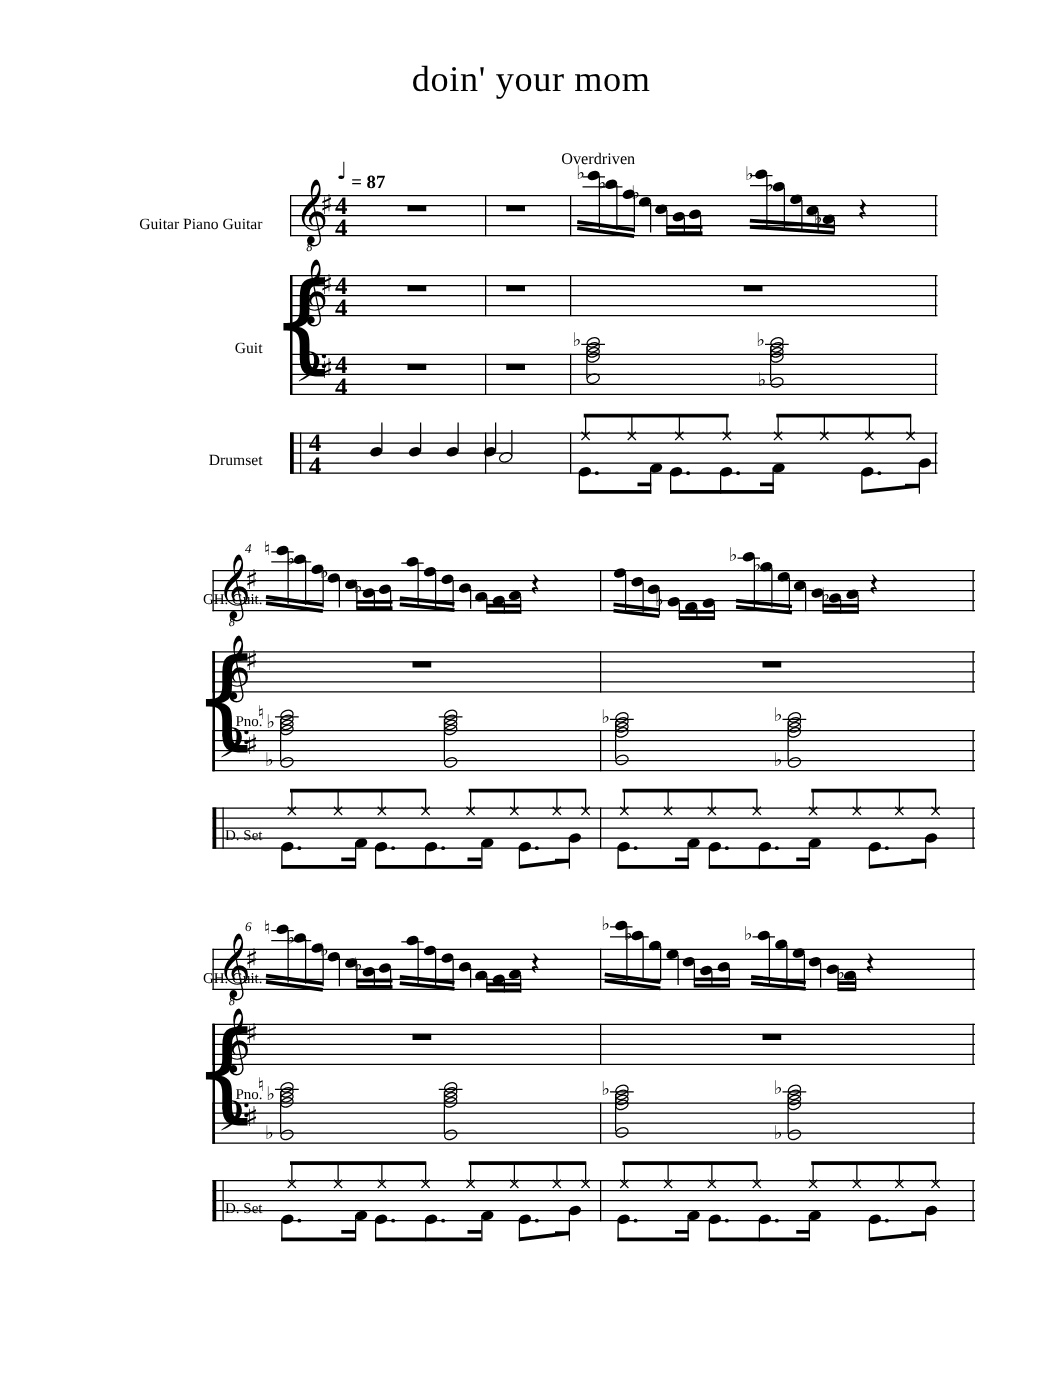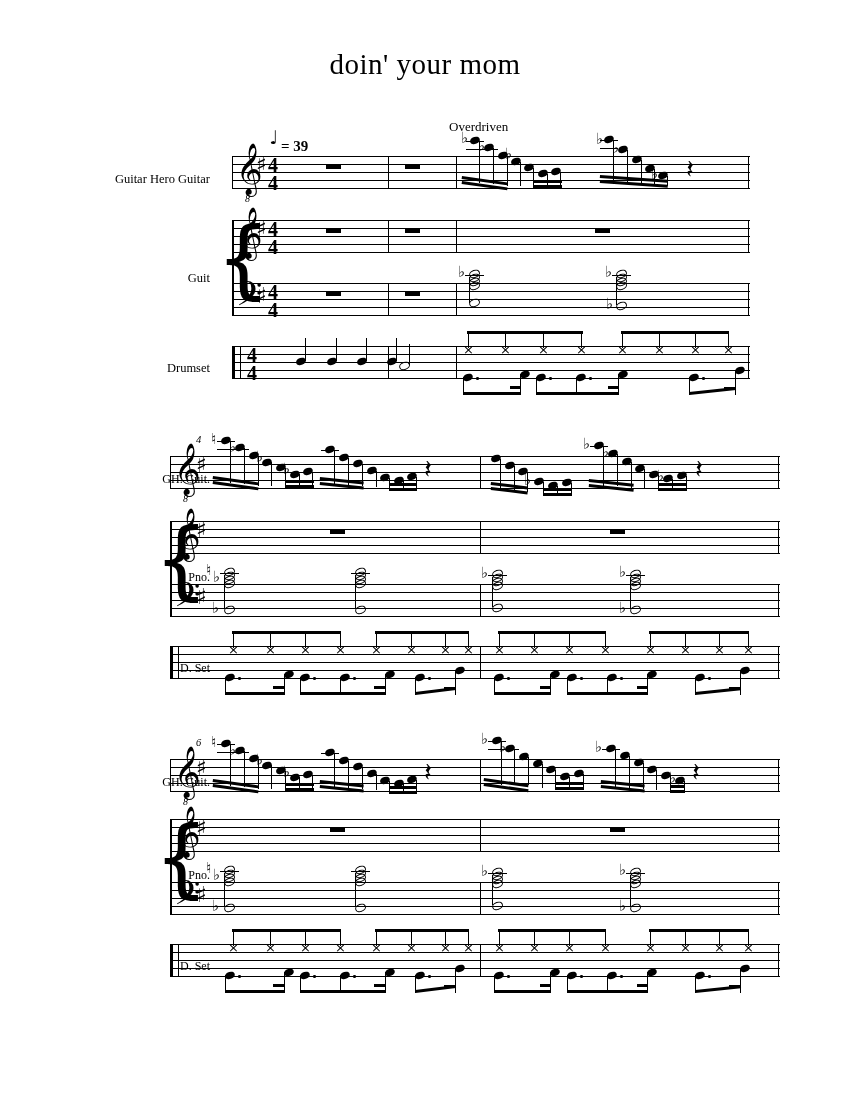--- a/index.html
+++ b/index.html
@@ -132,25 +132,25 @@
   .ledger { position:absolute; height:1px; background:#000; }
 </style>
 </head>
 <body>
 
 <div class="score-title">doin' your mom</div>
 
 <div class="system" style="top:0;">
 
   <div class="tempo-note" style="left:269px; top:128px;">♩</div>
-  <div class="tempo-text" style="left:281px; top:138px;">= 39</div>
+  <div class="tempo-text" style="left:281px; top:138px;">= 87</div>
 
   <div class="tech-text" style="left:449px; top:119px;">Overdriven</div>
 
-  <div class="inst-label" style="left:88px; top:172px; width:122px;">Guitar Hero Guitar</div>
+  <div class="inst-label" style="left:88px; top:172px; width:122px;">Guitar Piano Guitar</div>
   <div class="staff" style="left:232px; top:156px; width:518px; height:33px;">
     <div class="line" style="top:0;"></div>
       <div class="line" style="top:8px;"></div>
     <div class="line" style="top:16px;"></div>
       <div class="line" style="top:24px;"></div>
     <div class="line" style="top:32px;"></div>
     <div class="barline" style="left:0; top:0; height:33px;"></div>
     <div class="barline" style="left:156px; top:0; height:33px;"></div>
     <div class="barline" style="left:224px; top:0; height:33px;"></div>
     <div class="barline" style="left:516px; top:0; height:33px;"></div>

